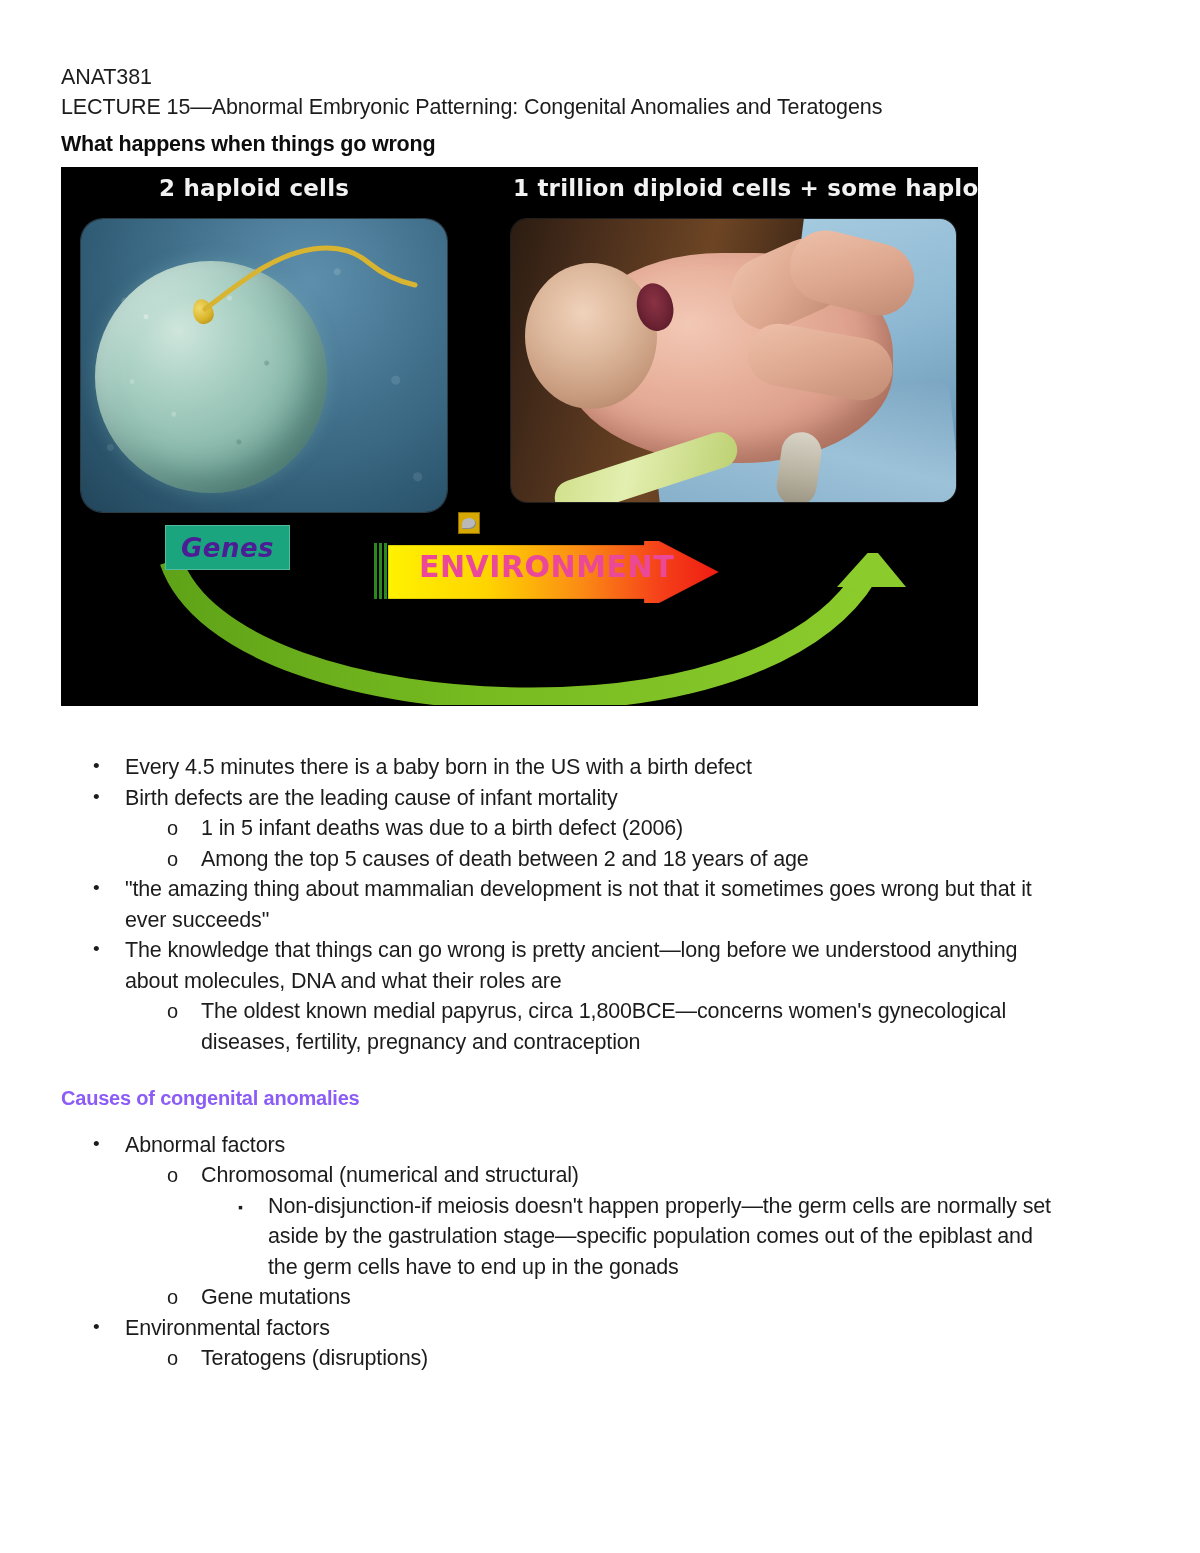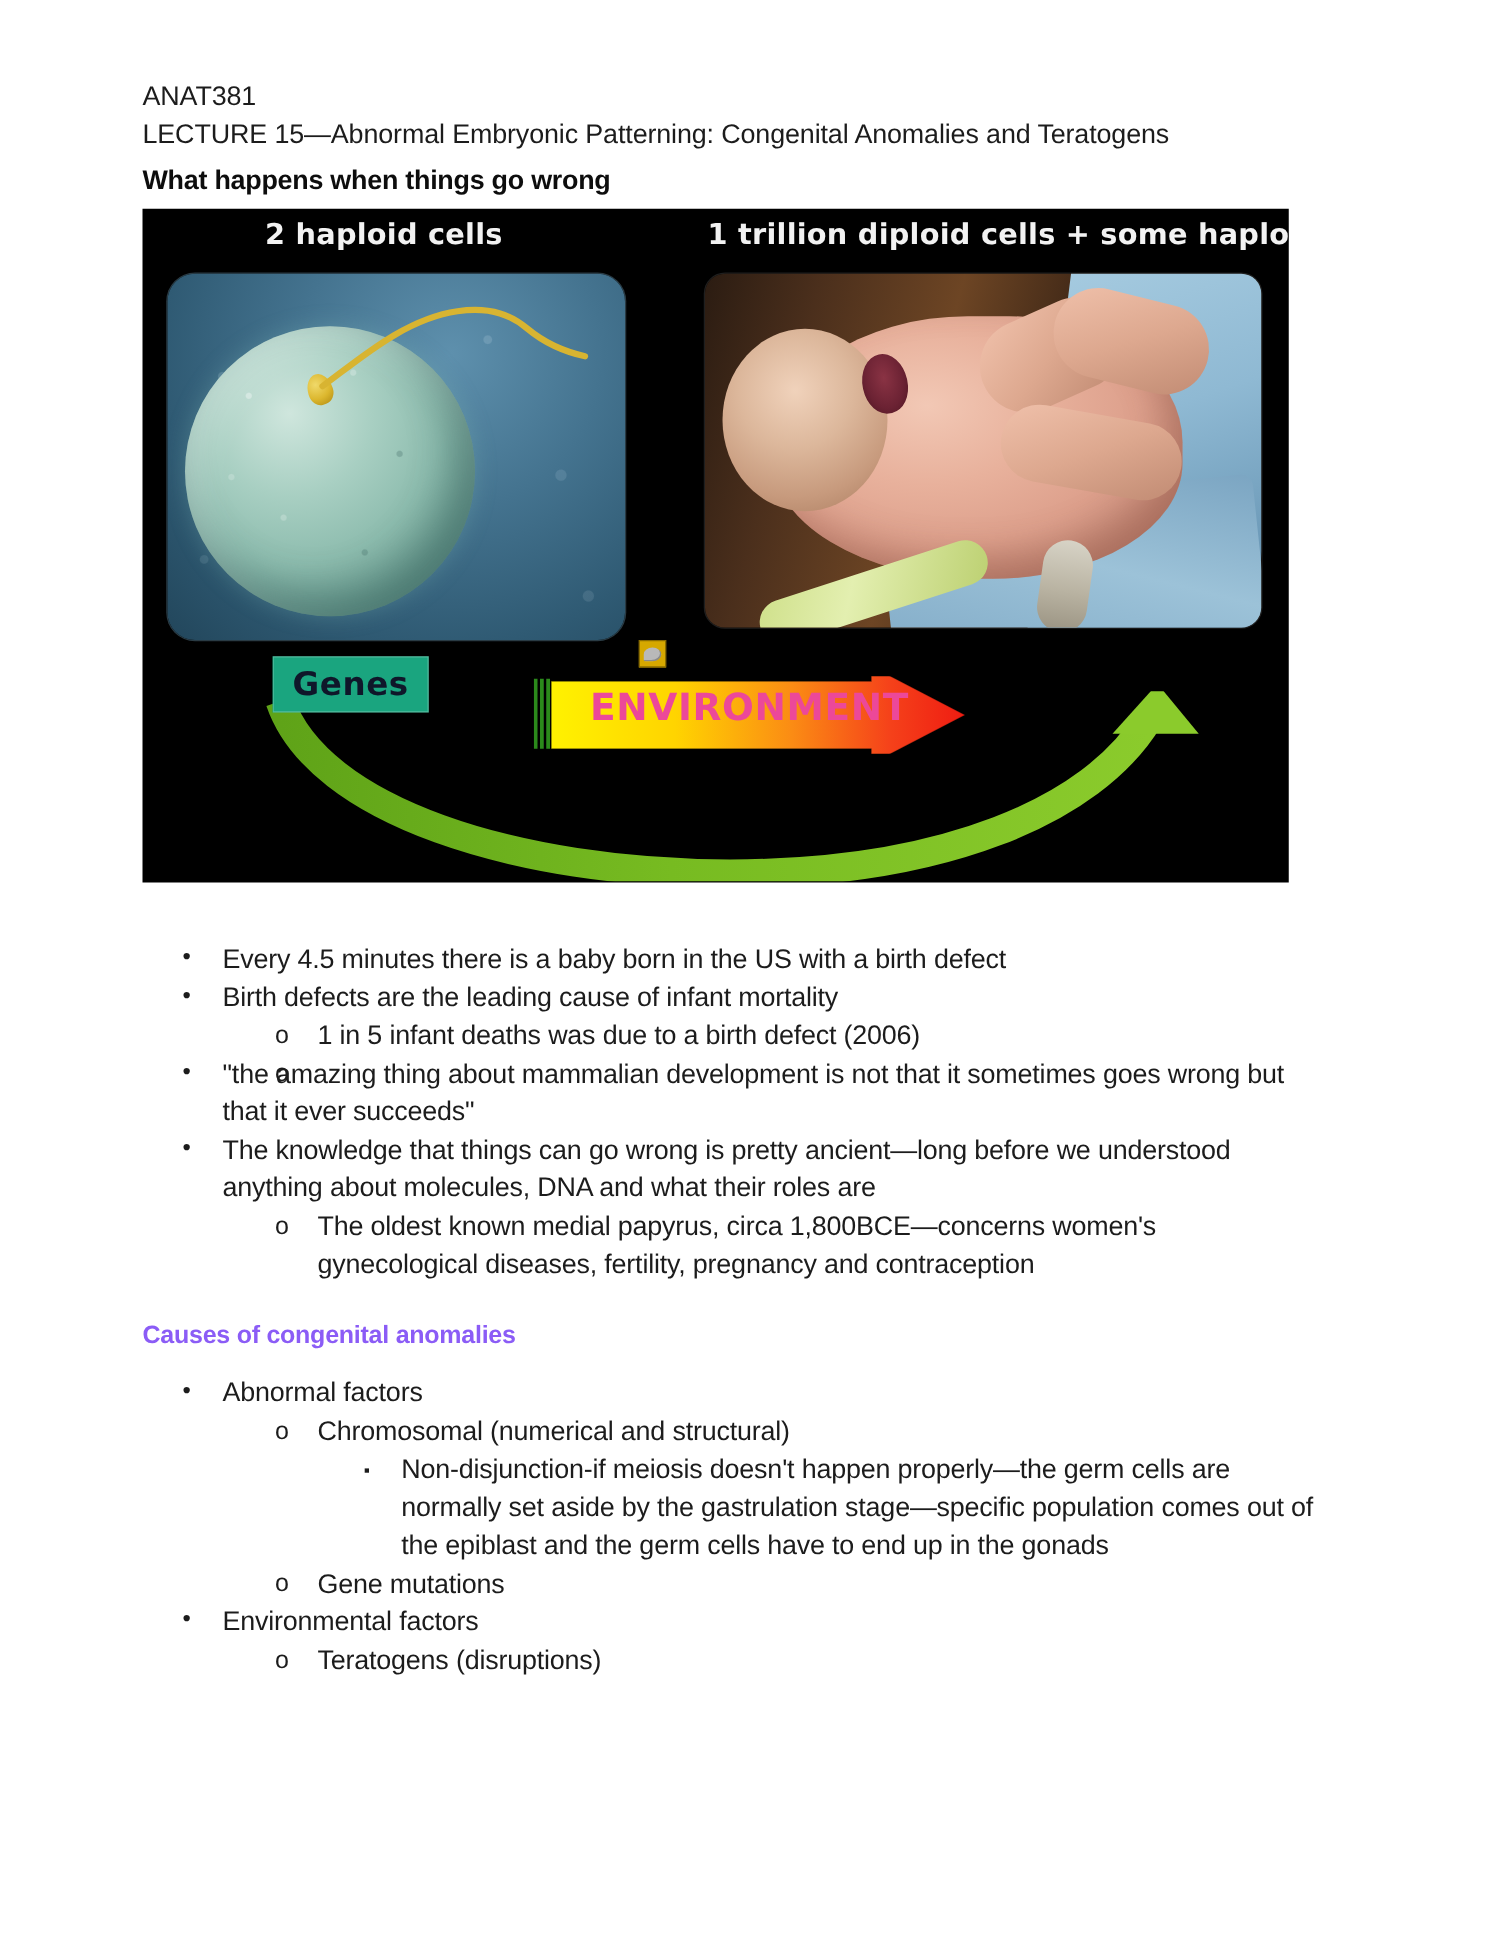--- a/index.html
+++ b/index.html
@@ -16,21 +16,21 @@
     -webkit-font-smoothing: antialiased;
     position: relative;
     overflow: hidden;
   }
 
   .page {
     position: relative;
     width: 1200px;
     height: 1553px;
     box-sizing: border-box;
-    padding: 62px 143px 0 114px;
+    padding: 62px 143px 0 61px;
   }
 
   
   .hdr-line {
     font-size: 21.5px;
     line-height: 30px;
     letter-spacing: -0.1px;
     color: #1c1c1c;
     white-space: nowrap;
   }
@@ -207,22 +207,23 @@
     background: #1aa57f;
     display: flex;
     align-items: center;
     justify-content: center;
     box-shadow: inset 0 0 0 1px rgba(255,255,255,.25);
   }
   .genes-box span {
     font-family: "DejaVu Sans", sans-serif;
     font-size: 26px;
     font-weight: bold;
-    color: #0f172a;
+    color: #4c1d95;
     letter-spacing: .5px;
+    font-style: italic;
   }
 
   
   .env-arrow {
     position: absolute;
     left: 313px; top: 374px;
     width: 345px; height: 62px;
   }
   .env-text {
     position: absolute;
@@ -381,20 +382,21 @@
       <span class="tx">Birth defects are the leading cause of infant mortality</span>
     </div>
 
     <div class="li lvl2">
       <span class="mk">o</span>
       <span class="tx">1 in 5 infant deaths was due to a birth defect (2006)</span>
     </div>
 
     <div class="li lvl2">
       <span class="mk">o</span>
+      <span class="tx">Among the top 5 causes of death between 2 and 18 years of age</span>
     </div>
 
     <div class="li lvl1">
       <span class="mk">•</span>
       <span class="tx">"the amazing thing about mammalian development is not that it sometimes goes wrong but that it ever succeeds"</span>
     </div>
 
     <div class="li lvl1">
       <span class="mk">•</span>
       <span class="tx">The knowledge that things can go wrong is pretty ancient—long before we understood anything about molecules, DNA and what their roles are</span>

